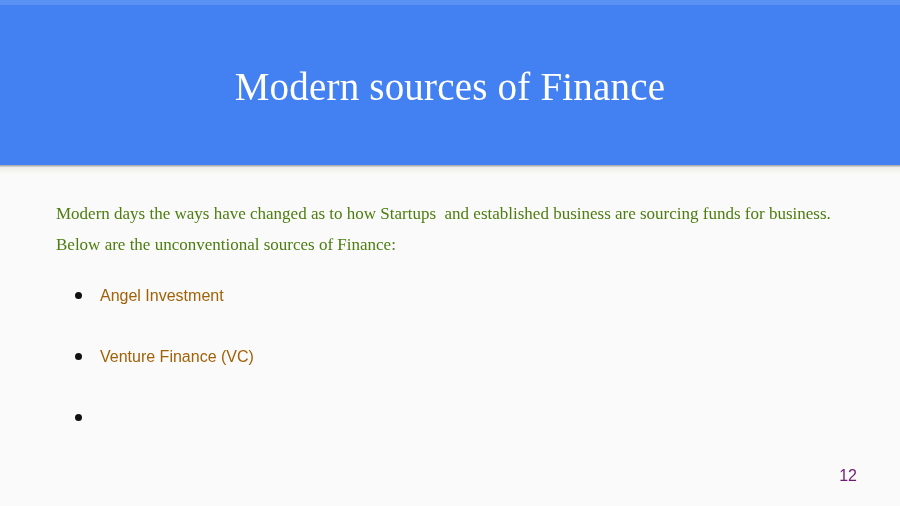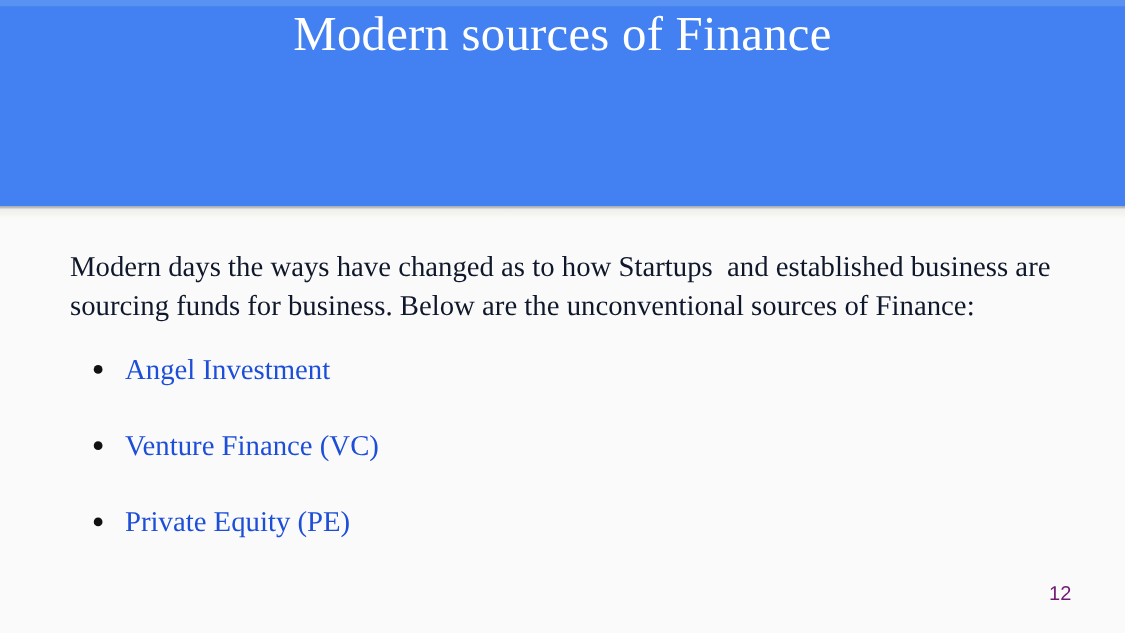--- a/index.html
+++ b/index.html
@@ -24,21 +24,21 @@
 
   
   .title-banner {
     position: absolute;
     left: 0;
     top: 0;
     width: 900px;
     height: 165px;
     background: #4381f2;
     display: flex;
-    align-items: flex-start;
+    align-items: center;
     justify-content: center;
   }
   .banner-top-strip {
     position: absolute;
     left: 0;
     top: 0;
     width: 900px;
     height: 5px;
     background: #5a92f4;
   }
@@ -81,45 +81,45 @@
     width: 900px;
     height: 341px;
   }
 
   .intro-paragraph {
     position: absolute;
     left: 56px;
     top: 33px;
     width: 800px;
     margin: 0;
-    color: #0f172a;
+    color: #4d7c0f;
     font-family: "Liberation Serif", "DejaVu Serif", serif;
-    font-size: 23px;
+    font-size: 17px;
     line-height: 31px;
     text-align: left;
     white-space: pre-wrap;
   }
 
   .bullet-list {
     position: absolute;
     left: 70px;
     top: 120px;
     width: 790px;
     margin: 0;
     padding: 0;
     list-style: none;
   }
   .bullet-item {
     position: relative;
     display: block;
     padding-left: 30px;
     margin: 0 0 40px 0;
-    color: #1d4ed8;
-    font-family: Liberation Serif, serif;
-    font-size: 23px;
+    color: #a16207;
+    font-family: Liberation Sans, sans-serif;
+    font-size: 16px;
     line-height: 21px;
   }
   .bullet-item:last-child { margin-bottom: 0; }
   .bullet-dot {
     position: absolute;
     left: 5px;
     top: 7px;
     width: 7px;
     height: 7px;
     border-radius: 50%;
@@ -156,20 +156,19 @@
       <li class="bullet-item">
         <span class="bullet-dot"></span>
         <span>Angel Investment</span>
       </li>
       <li class="bullet-item">
         <span class="bullet-dot"></span>
         <span>Venture Finance (VC)</span>
       </li>
       <li class="bullet-item">
         <span class="bullet-dot"></span>
-        <span>Private Equity (PE)</span>
       </li>
     </ul>
 
     <div class="page-number">12</div>
 
   </div>
 </div>
 
 </body></html>

